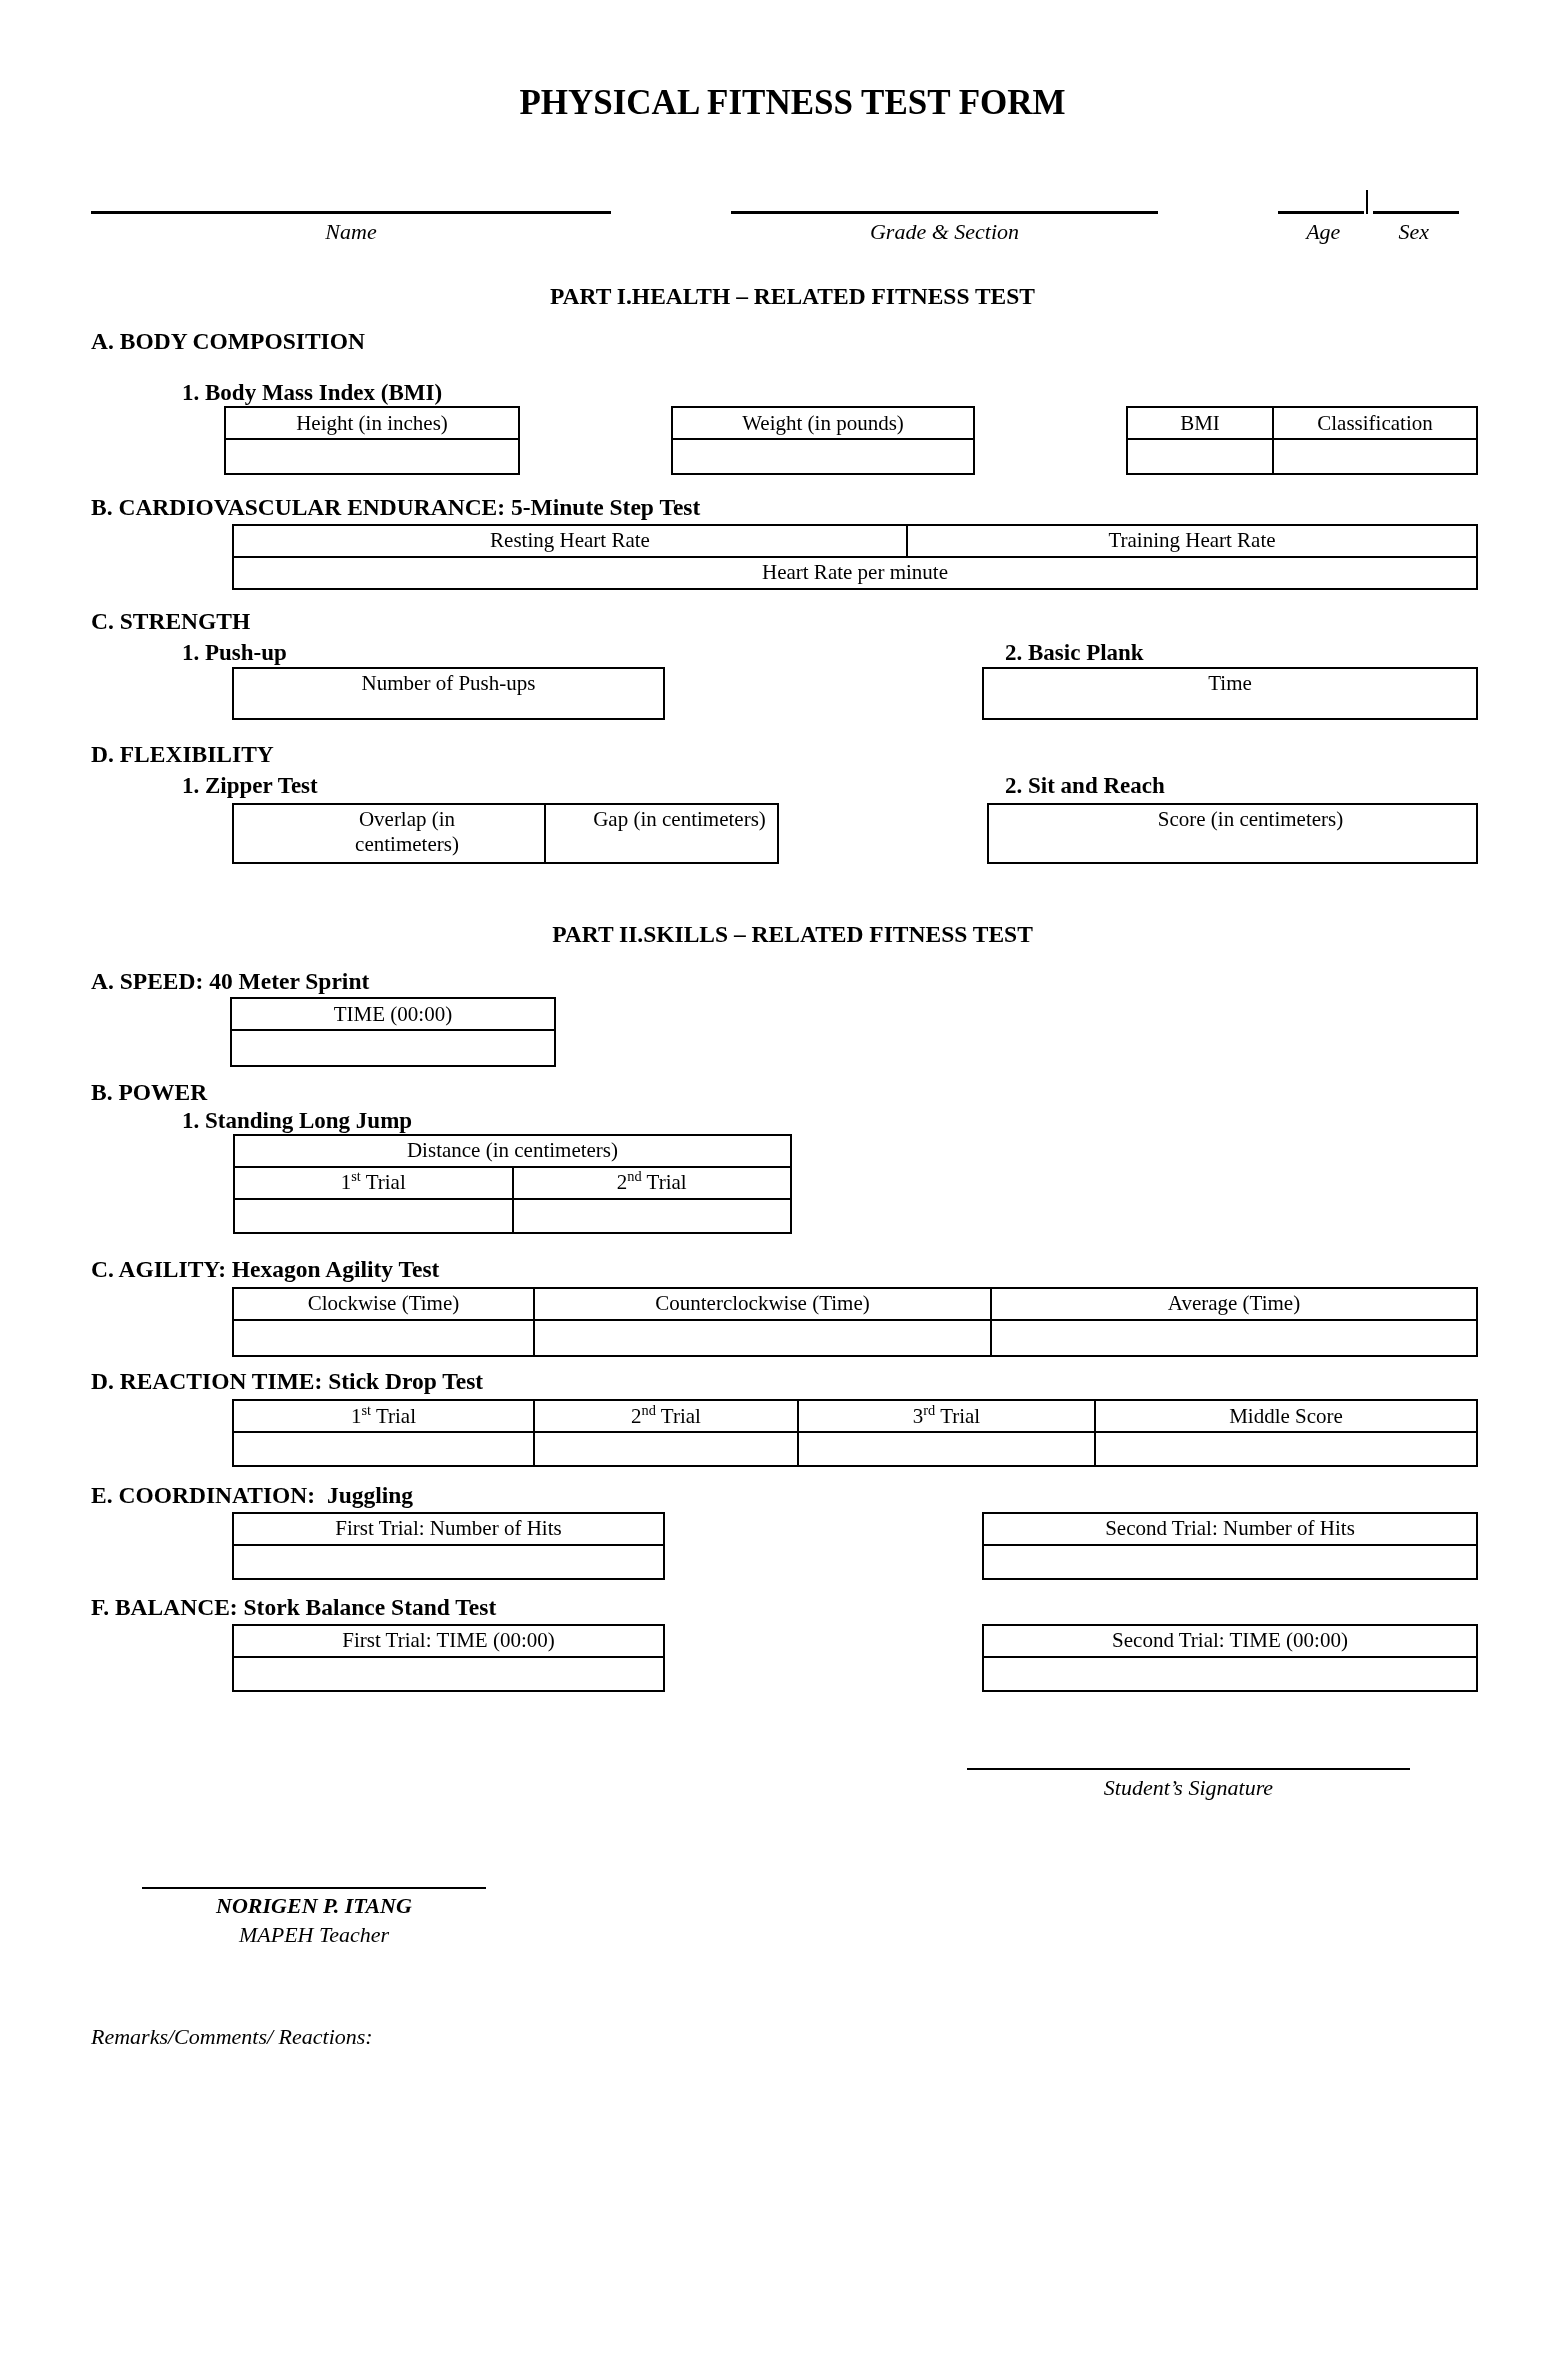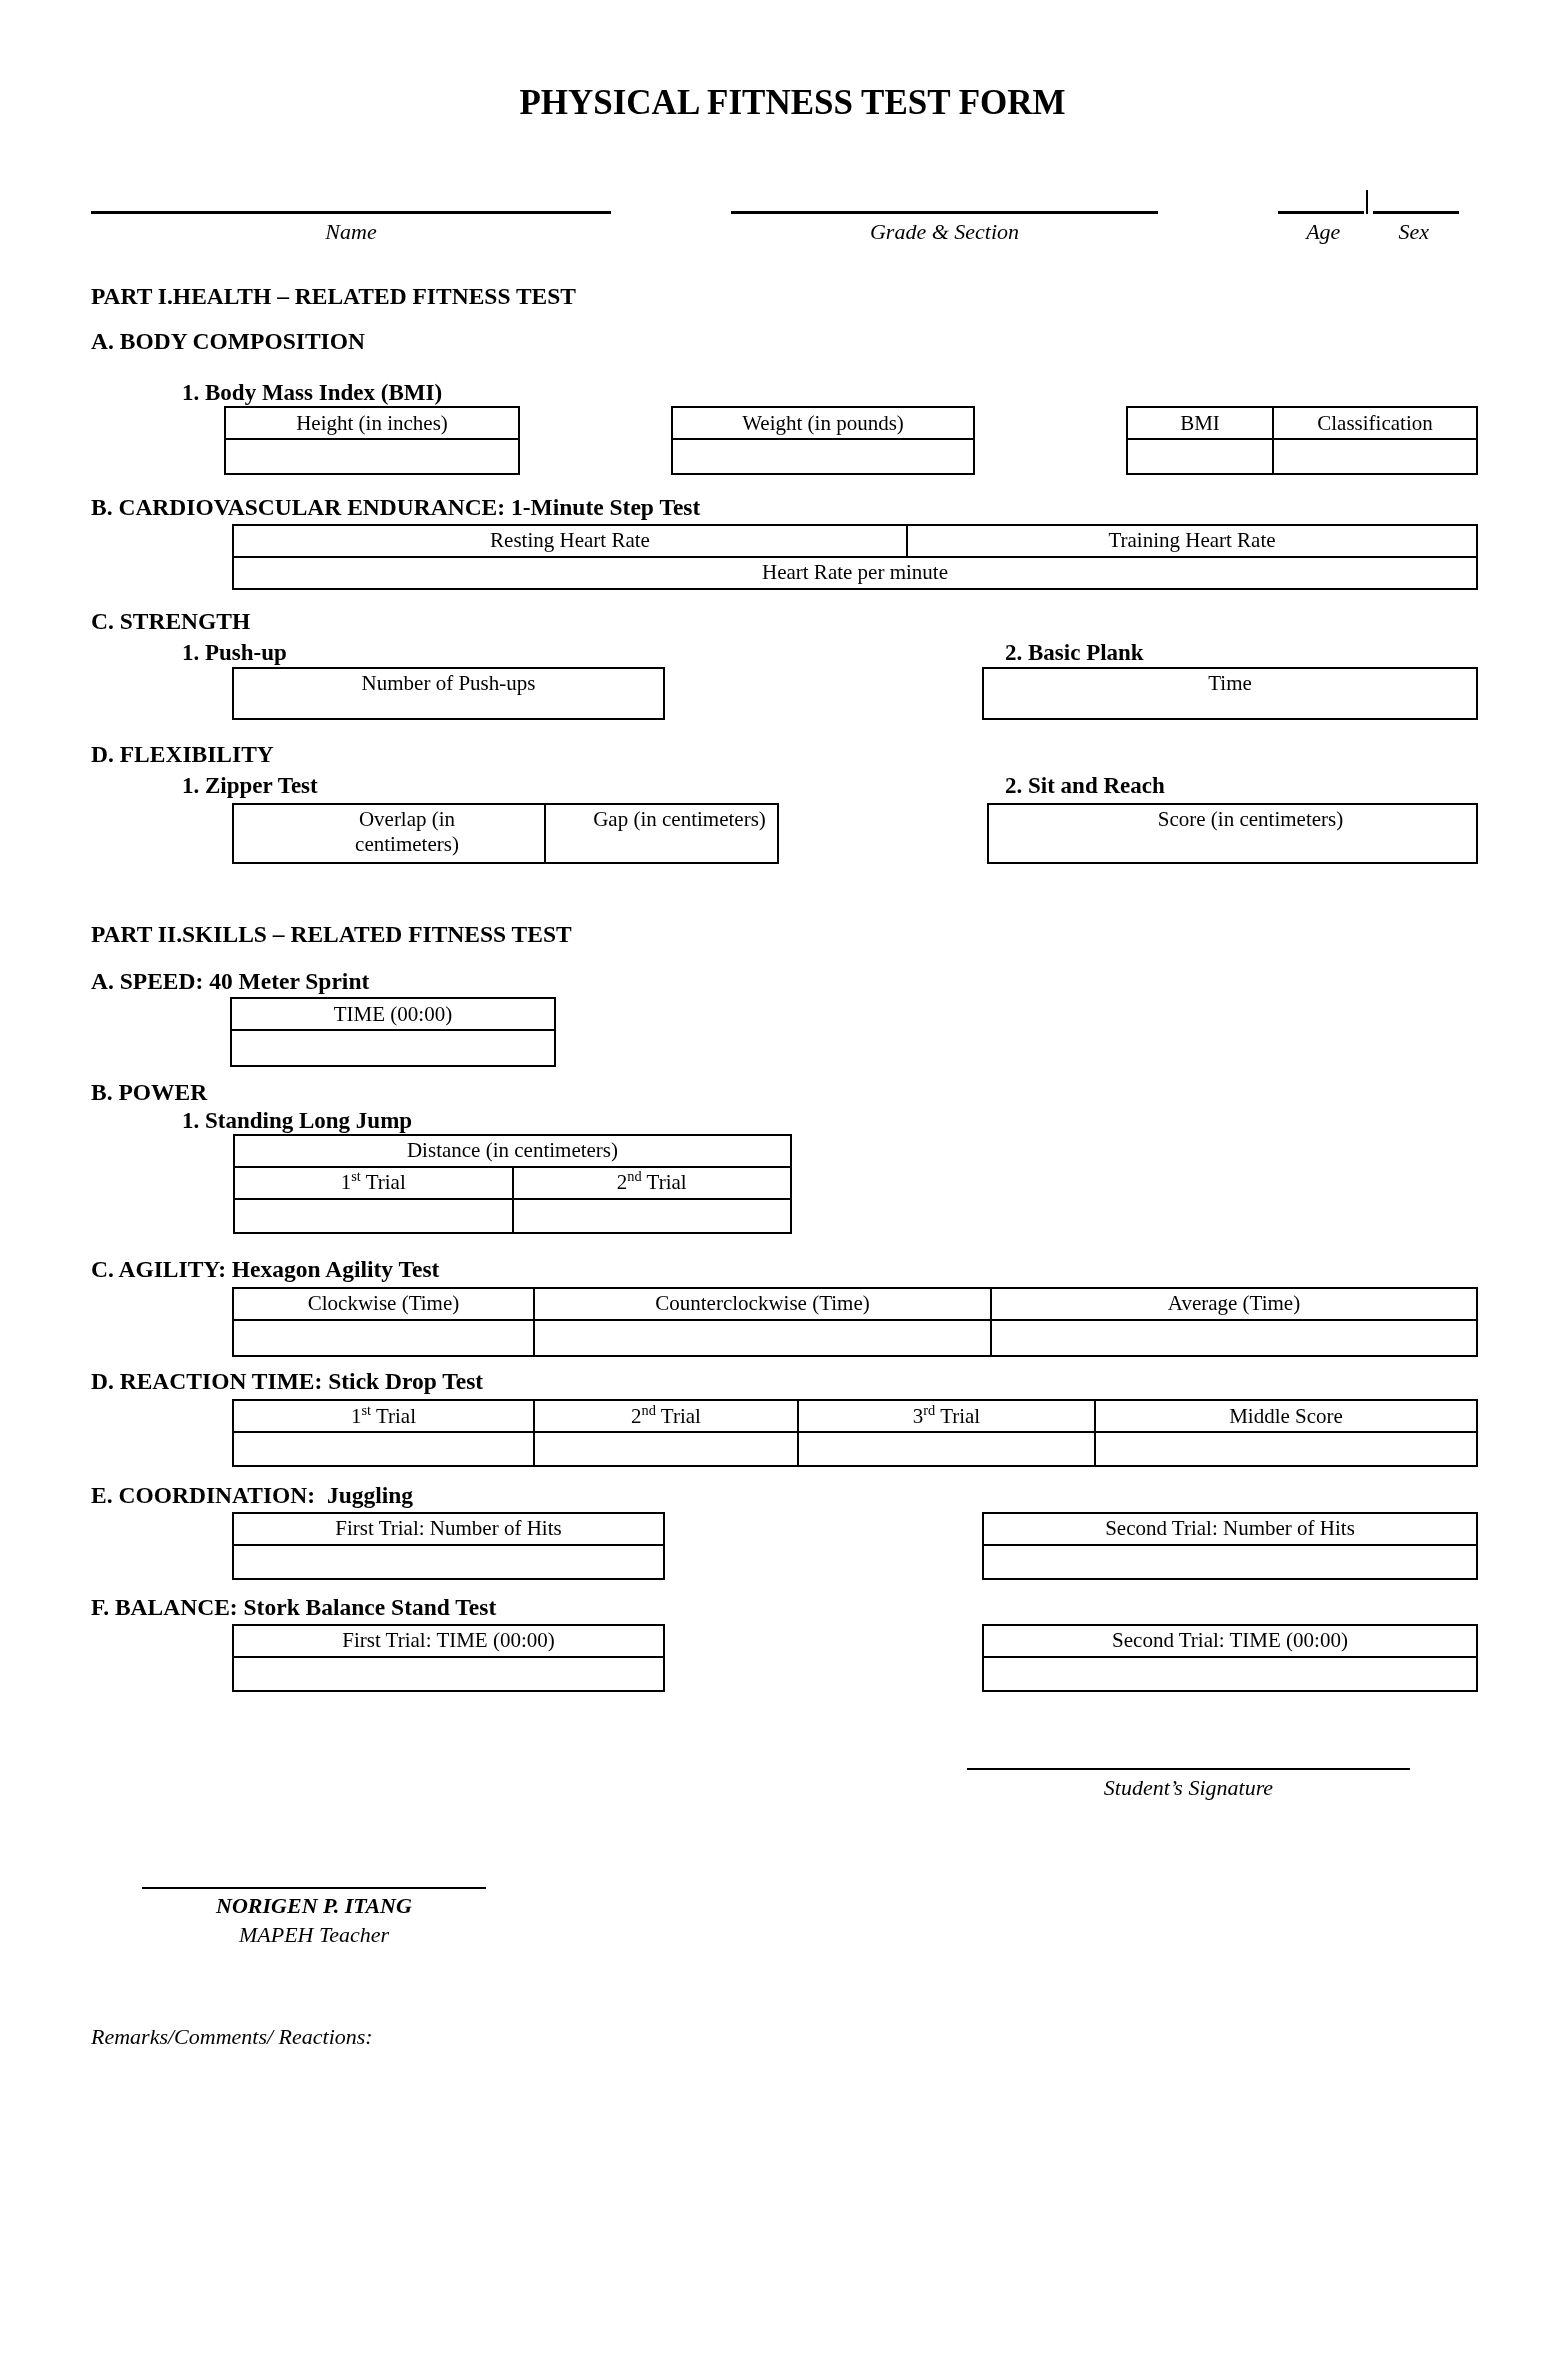--- a/index.html
+++ b/index.html
@@ -21,21 +21,21 @@
   .agesex-lines { display:flex; align-items:flex-end; height:26px; }
   .agesex-lines .seg { flex:1; }
   .vbar { width:2.3px; height:24px; background:#000; margin:0 4.6px 0 1.5px; }
   .agesex-labels { display:flex; }
   .agesex-labels div { flex:1; text-align:center; font-style:italic; font-size:22px; line-height:27px; margin-top:3.8px; }
 
   .school-row { display:flex; align-items:flex-end; margin-top:18px; }
   .filled-line { text-align:center; font-family:"Liberation Sans", sans-serif; font-size:22px; line-height:27px; padding-bottom:0.8px; border-bottom:2.3px solid #000; }
 
   
-  .part-head { width:1403px; text-align:left; font-weight:bold; font-size:23.5px; line-height:30px; white-space:pre-wrap; }
+  .part-head { width:1403px; text-align:center; font-weight:bold; font-size:23.5px; line-height:30px; white-space:pre-wrap; }
   .sec { font-weight:bold; font-size:23.5px; line-height:29px; white-space:pre-wrap; }
   .sub { font-weight:bold; font-size:23px; line-height:27px; margin-left:91px; white-space:pre-wrap; }
   .pair-sub-row { display:flex; margin-left:91px; }
   .ps-left { width:823px; font-weight:bold; font-size:23px; line-height:27px; }
   .ps-right { font-weight:bold; font-size:23px; line-height:27px; }
 
   
   table { border-collapse:collapse; table-layout:fixed; }
   td { border:2.3px solid #000; font-size:21px; text-align:center; vertical-align:middle; padding:0; overflow:hidden; }
   .hcell { height:30px; }
@@ -147,21 +147,21 @@
         <td class="hcell">Classification</td>
       </tr>
       <tr>
         <td class="ecell44 c1"></td>
         <td class="ecell44"></td>
       </tr>
     </tbody>
       </table>
   </div>
 
-  <div class="sec mt24">B. CARDIOVASCULAR ENDURANCE: 1-Minute Step Test</div>
+  <div class="sec mt24">B. CARDIOVASCULAR ENDURANCE: 5-Minute Step Test</div>
   <table class="t-cardio mt2">
     <tbody>
         <tr>
       <td class="hcell c1">Resting Heart Rate</td>
       <td class="hcell">Training Heart Rate</td>
     </tr>
     <tr>
           <td class="hcell" colspan="2">Heart Rate per minute</td>
         </tr>
   </tbody>

